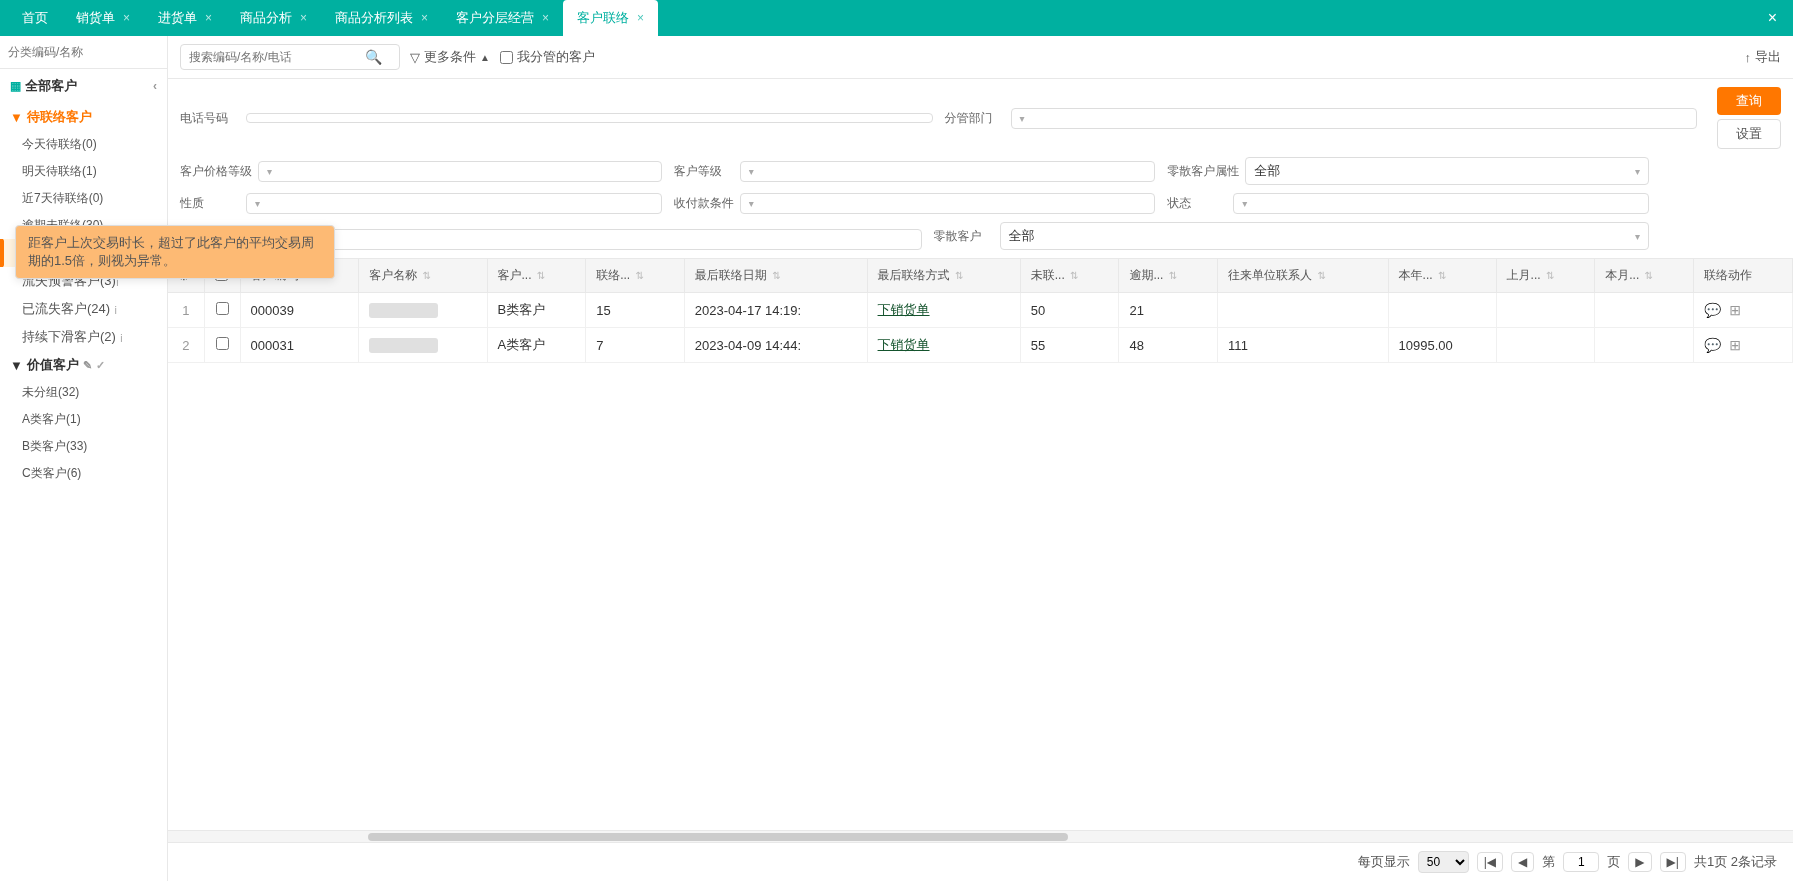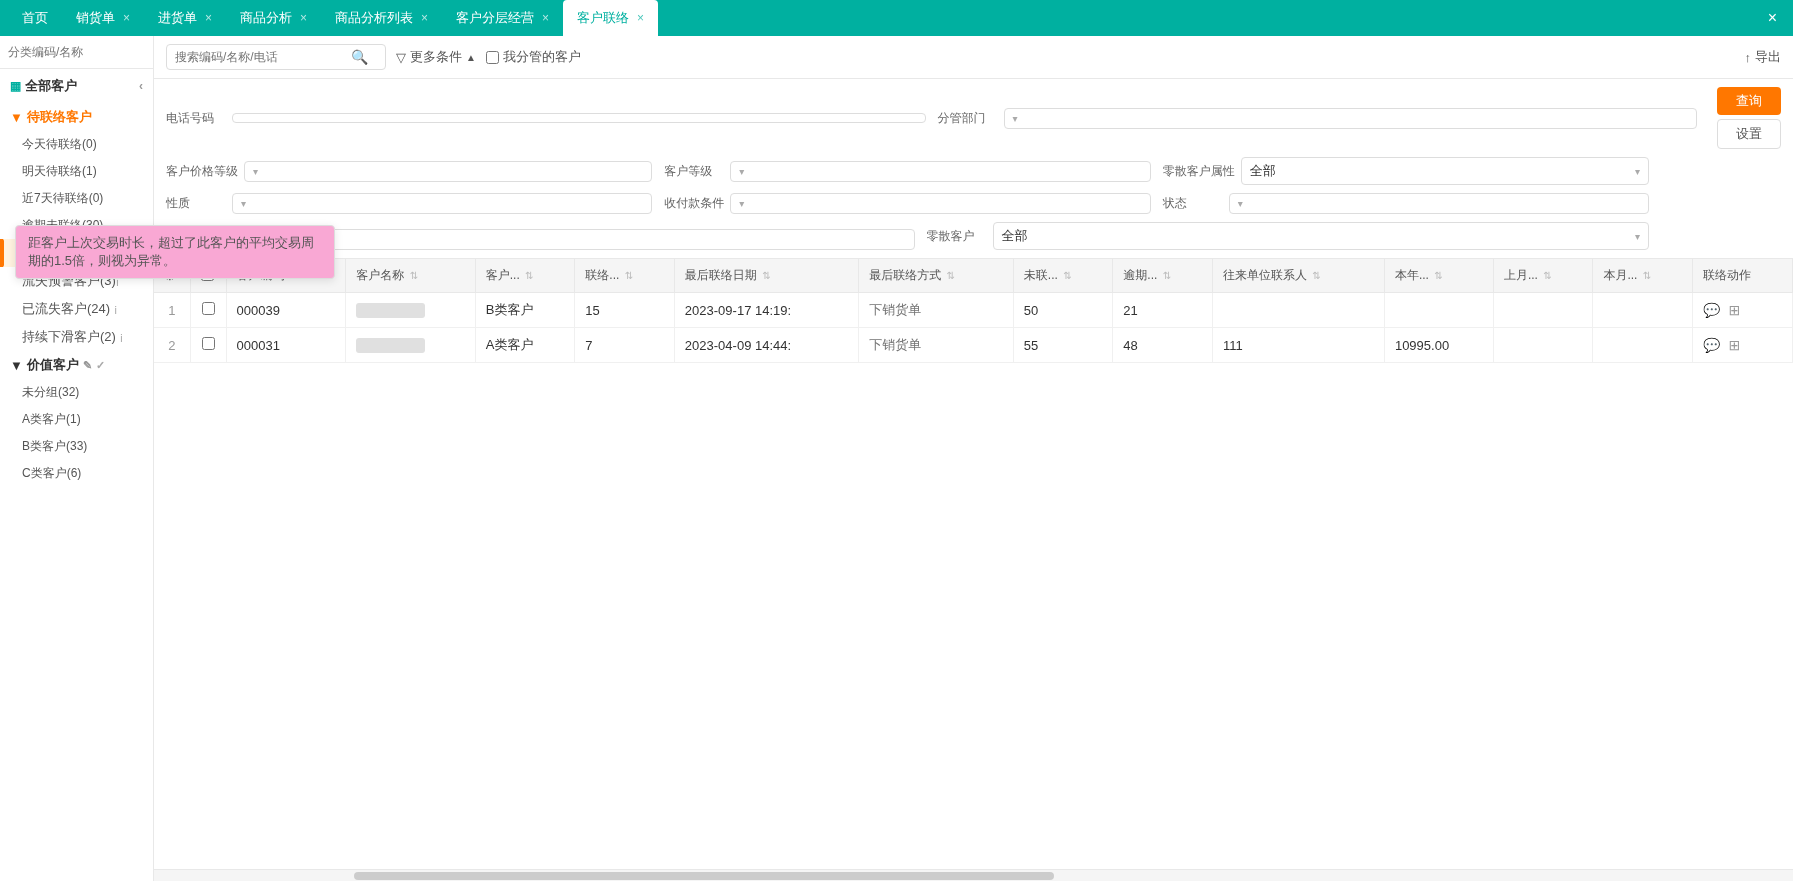--- a/index.html
+++ b/index.html
@@ -44,21 +44,21 @@
     }
 
     
     .main-layout {
       display: flex;
       height: calc(881px - 36px);
     }
 
     
     .sidebar {
-      width: 154px;
+      width: 168px;
       background: #fff;
       border-right: 1px solid #e8e8e8;
       display: flex;
       flex-direction: column;
       overflow-y: auto;
       flex-shrink: 0;
     }
     .sidebar-search {
       display: flex;
       align-items: center;
@@ -272,21 +272,21 @@
       color: #999;
       cursor: pointer;
       font-size: 14px;
     }
 
     
     .tooltip-box {
       position: absolute;
       left: 15px;
       top: 225px;
-      background: #f9a8d4;
+      background: #fdba74;
       border: 1px solid #ddd;
       border-radius: 4px;
       padding: 8px 12px;
       font-size: 12px;
       color: #555;
       z-index: 100;
       max-width: 320px;
       box-shadow: 0 2px 8px rgba(0,0,0,0.1);
     }
 
@@ -339,21 +339,22 @@
       gap: 8px;
       align-items: center;
     }
     .action-icon {
       color: #999;
       cursor: pointer;
       font-size: 14px;
     }
 
     .link-text {
-      color: #737373;
+      color: #14532d;
+      text-decoration: underline;
       cursor: pointer;
     }
 
     
     .pagination-bar {
       background: #fff;
       border-top: 1px solid #e8e8e8;
       padding: 8px 16px;
       display: flex;
       align-items: center;
@@ -646,21 +647,21 @@
           <tbody>
             <tr>
               <td class="row-num">1</td>
               <td class="checkbox-cell">
                 <input type="checkbox" style="">
               </td>
               <td>000039</td>
               <td><span class="blurred-cell">████</span></td>
               <td>B类客户</td>
               <td>15</td>
-              <td>2023-09-17 14:19:</td>
+              <td>2023-04-17 14:19:</td>
               <td><span class="link-text">下销货单</span></td>
               <td>50</td>
               <td>21</td>
               <td></td>
               <td></td>
               <td></td>
               <td></td>
               <td>
                 <div class="action-icons">
                   <span class="action-icon">💬</span>
@@ -693,16 +694,31 @@
               </td>
             </tr>
           </tbody>
         </table>
       </div>
 
       <div class="scrollbar-area">
         <div class="scrollbar-thumb"></div>
       </div>
 
+      <div class="pagination-bar">
+        <span>每页显示</span>
+        <select>
+          <option value="50">50</option>
+          <option value="100">100</option>
+        </select>
+        <button class="pagination-btn">|◀</button>
+        <button class="pagination-btn">◀</button>
+        <span>第</span>
+        <input class="pagination-input" type="text" value="1" style="">
+        <span>页</span>
+        <button class="pagination-btn">▶</button>
+        <button class="pagination-btn">▶|</button>
+        <span>共1页 2条记录</span>
+      </div>
     </div>
 
   </div>
 </div>
 
 </body></html>

